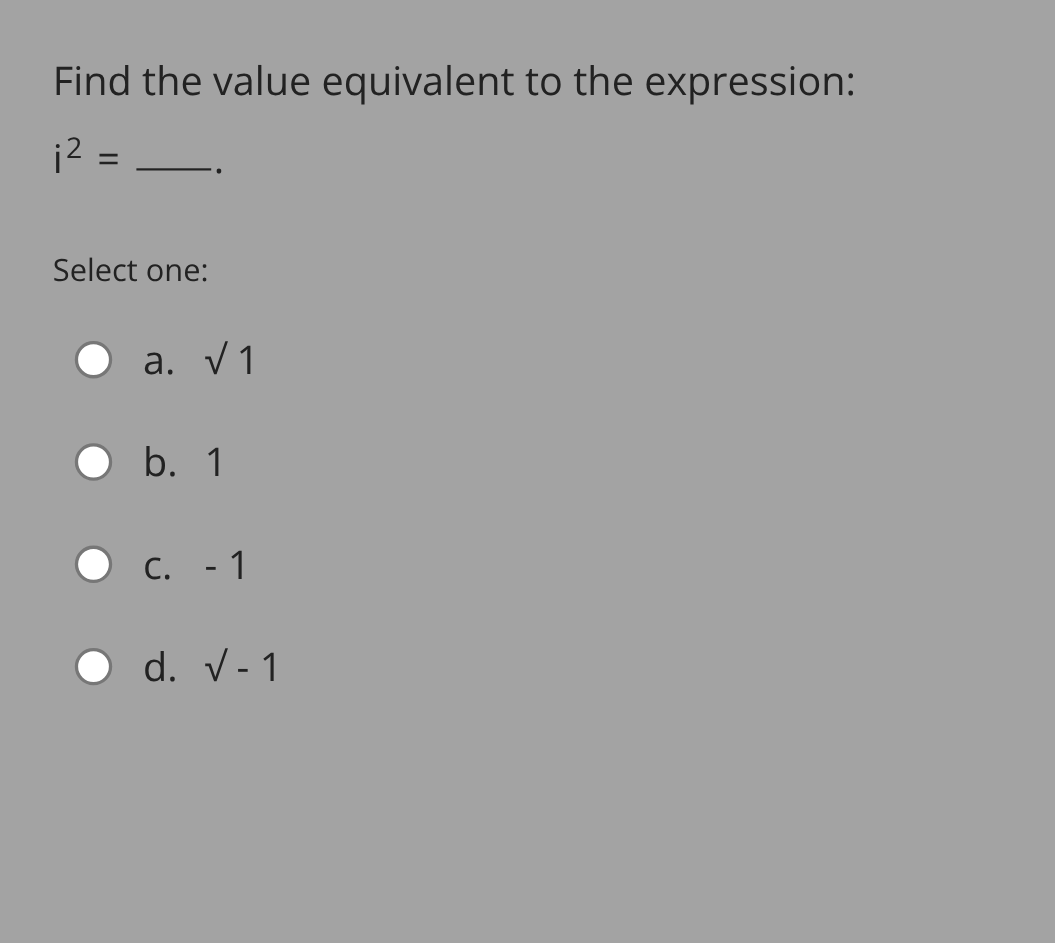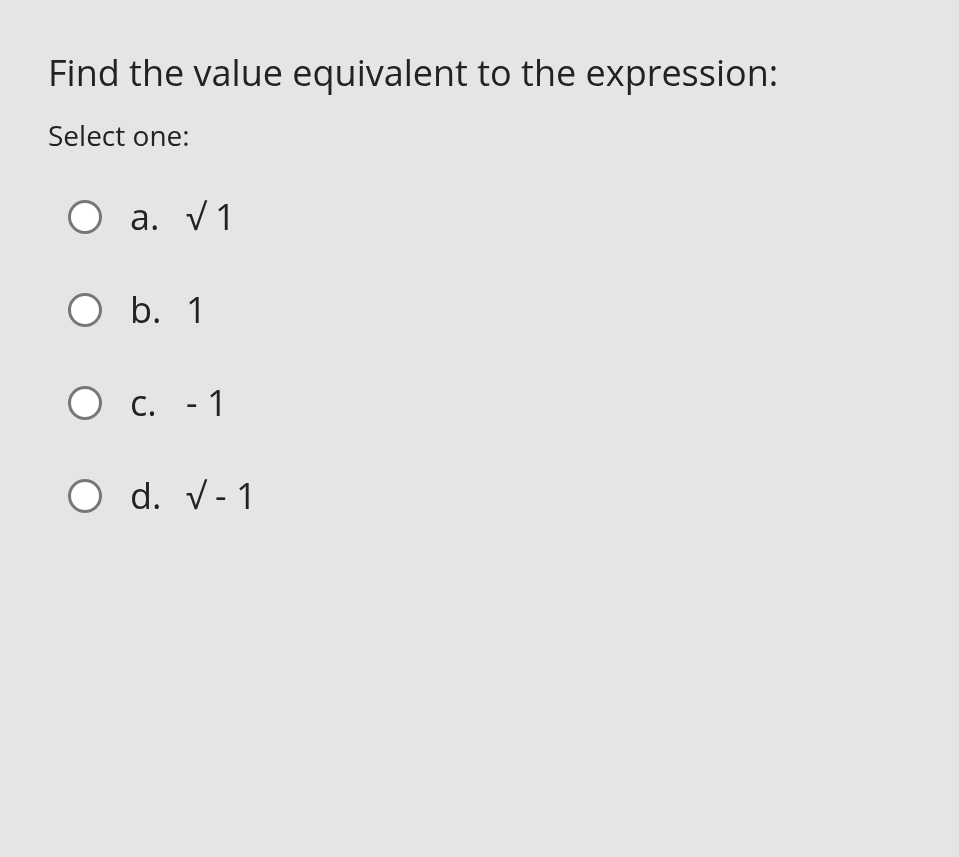--- a/index.html
+++ b/index.html
@@ -7,21 +7,21 @@
       margin: 0;
       padding: 0;
     }
     body {
       font-family: 'Open Sans', -apple-system, BlinkMacSystemFont, 'Segoe UI', Arial, sans-serif;
       background: #fff;
       width: 959px;
       height: 857px;
     }
     .quiz-container {
-      background: #e5e5e5;
+      background: #a3a3a3;
       padding: 48px 48px 60px 48px;
       width: 100%;
       height: 100%;
     }
     .question-text {
       font-size: 36px;
       color: #222;
       line-height: 1.4;
       margin-bottom: 18px;
       font-weight: 400;
@@ -84,20 +84,25 @@
       font-size: 36px;
       color: #222;
     }
   </style>
 </head>
 <body>
 
 <div class="quiz-container">
   <div class="question-text">Find the value equivalent to the expression:</div>
 
+  <div class="expression">
+    <span class="base">i</span><sup>2</sup>
+    <span>=</span>
+    <span class="blank"></span><span>.</span>
+  </div>
 
   <div class="select-text">Select one:</div>
 
   <div class="options">
     <label class="option-row">
       <span class="radio-circle"></span>
       <span class="option-letter">a.</span>
       <span class="option-text">√ 1</span>
     </label>
     <label class="option-row">

